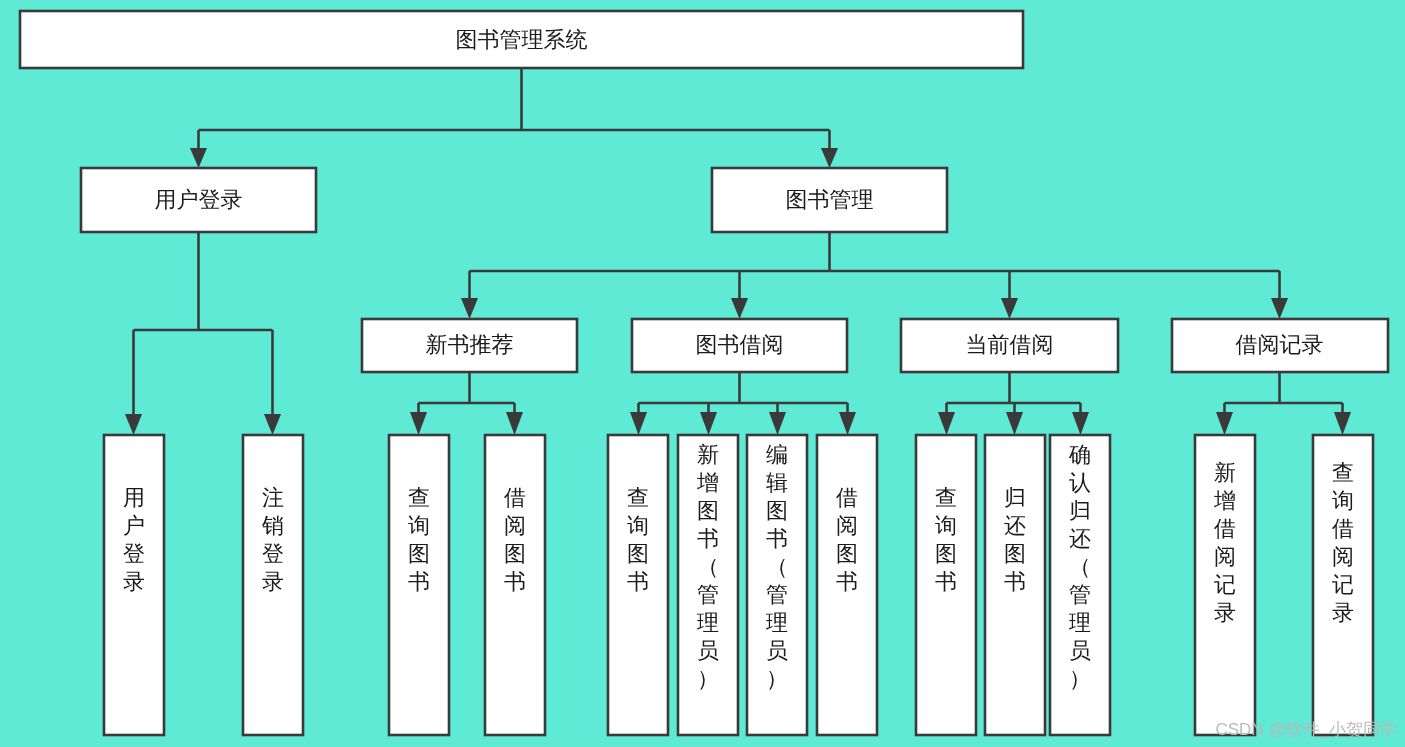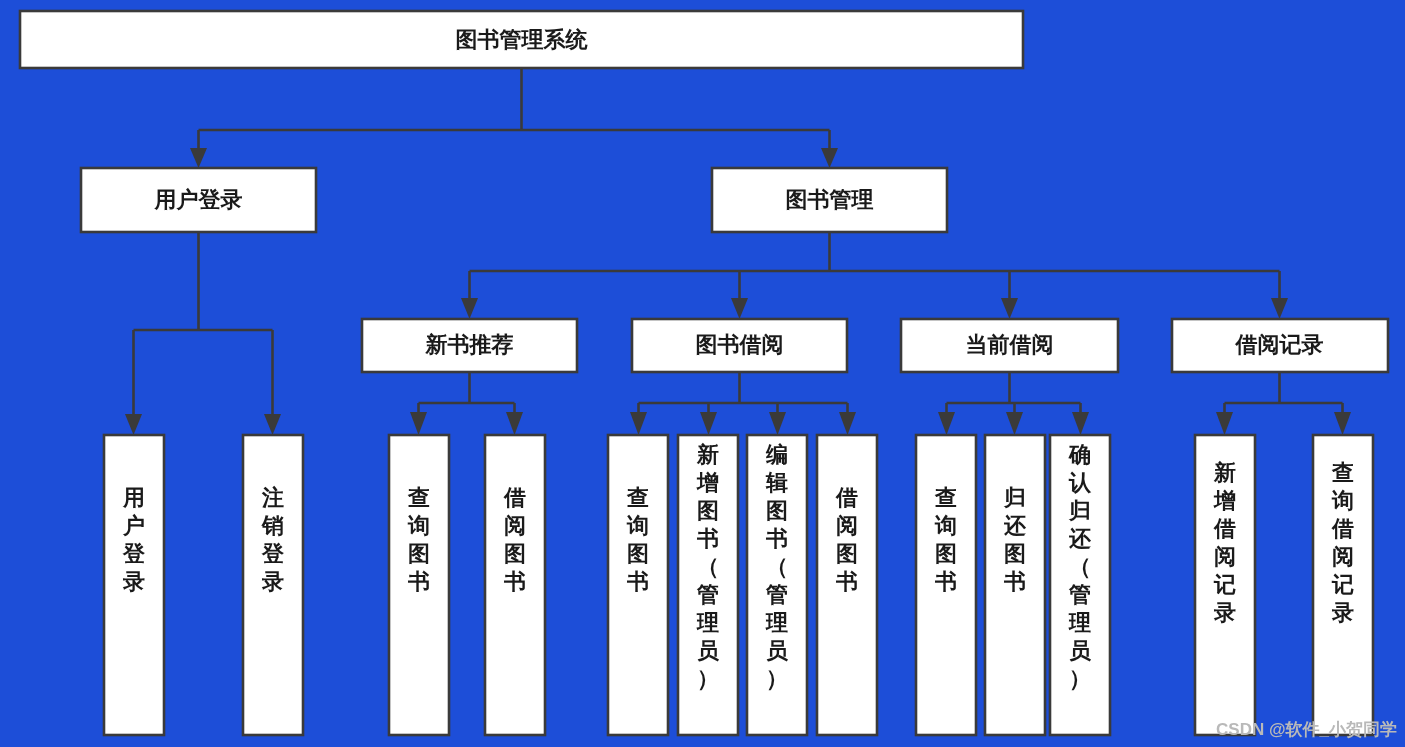--- a/index.html
+++ b/index.html
@@ -10,22 +10,21 @@
   body {
     width: 1405px;
     height: 747px;
     font-family: "Liberation Sans", "DejaVu Sans", sans-serif;
     overflow: hidden;
   }
   #diagram-root {
     position: relative;
     width: 1405px;
     height: 747px;
-    background: #1d4ed8;
-    font-weight: bold;
+    background: #5eead4;
   }
   svg#diagram-svg {
     position: absolute;
     left: 0;
     top: 0;
     width: 1405px;
     height: 747px;
     display: block;
   }
   .node-box {

